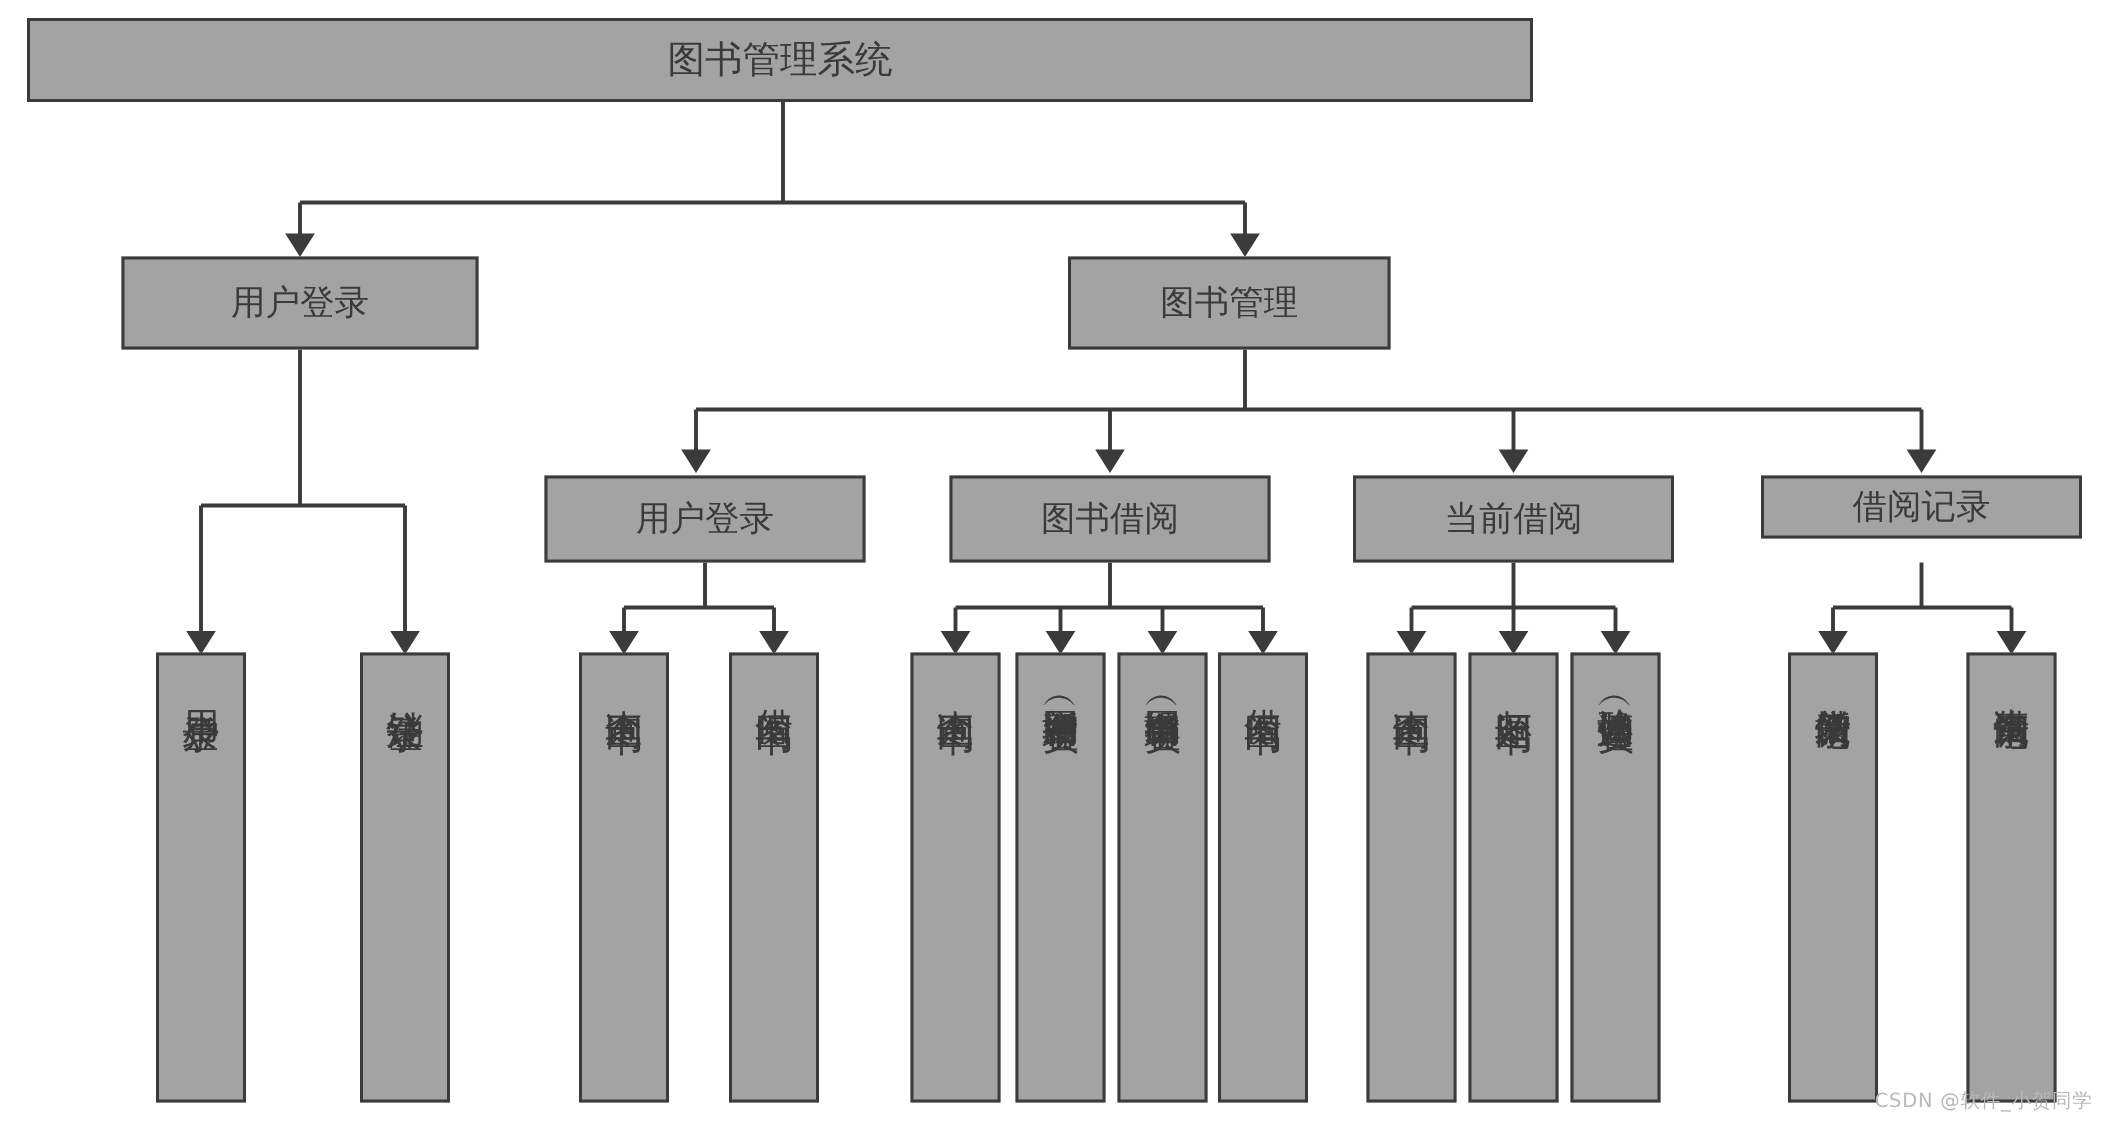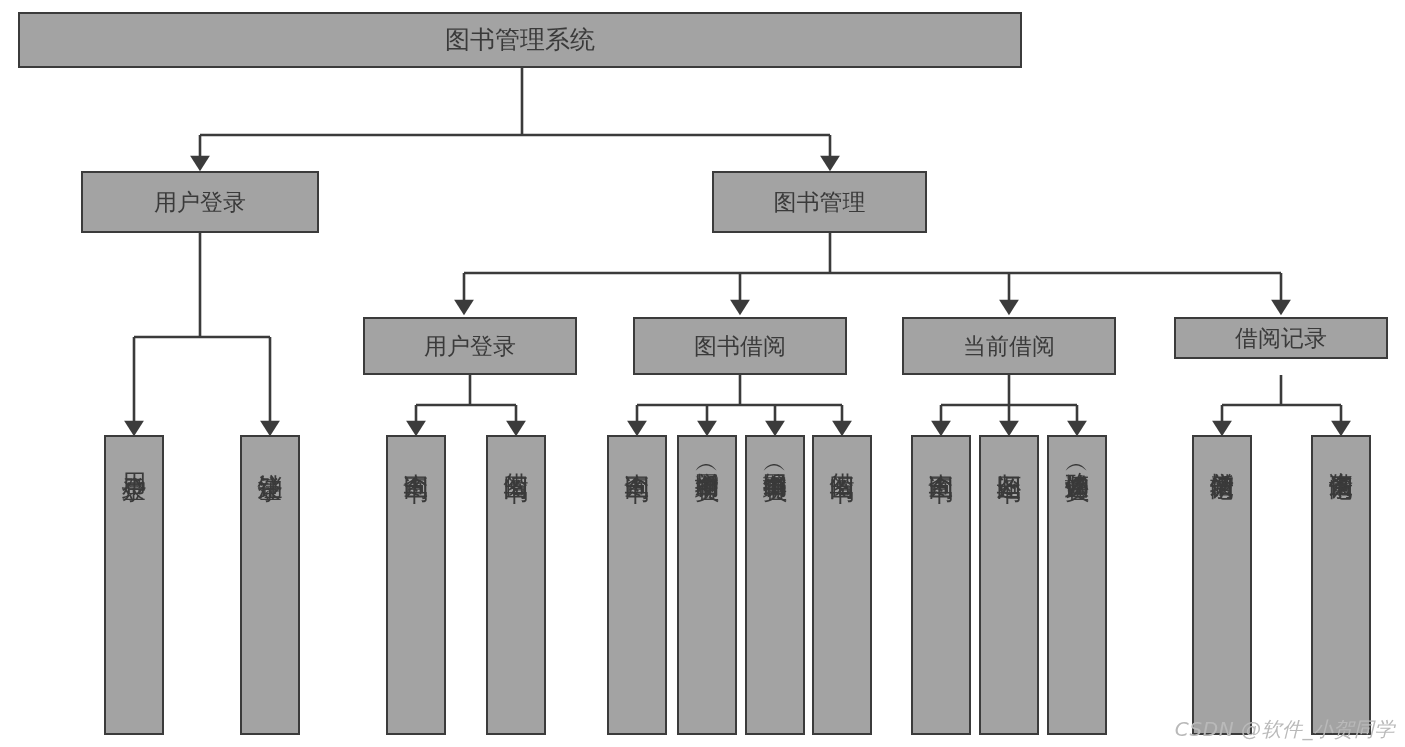--- a/index.html
+++ b/index.html
@@ -64,26 +64,25 @@
     white-space: nowrap;
   }
   .leaf.tall .cap {
     font-size: 24px;
     letter-spacing: 1px;
   }
   .watermark {
     position: absolute;
     right: 10px;
     bottom: 4px;
-    font-size: 20px;
+    font-size: 13px;
     color: #b9b9b9;
     letter-spacing: 0.5px;
     z-index: 5;
     white-space: nowrap;
-    font-style: italic;
   }
 </style>
 </head>
 <body>
 
 <div id="canvas">
 
   <svg class="wires" viewBox="0 0 1405 747" xmlns="http://www.w3.org/2000/svg">
     <defs>
       <marker id="arrow" markerWidth="9" markerHeight="9" refX="3.2" refY="4.2" orient="auto" markerUnits="strokeWidth">

